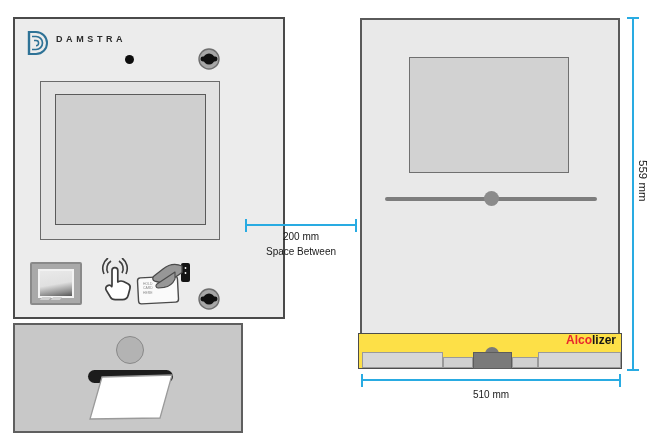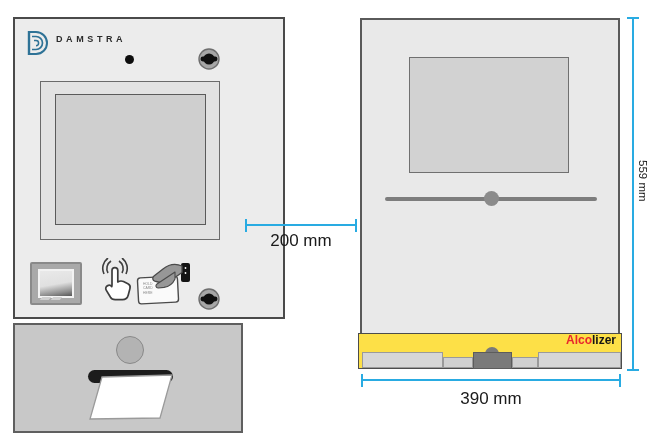--- a/index.html
+++ b/index.html
@@ -44,21 +44,21 @@
   .btm-block{background:#d6d6d6;border:1px solid #9a9a9a;}
   .bb-left{left:362px;top:352px;width:81px;height:16px;}
   .bb-sml{left:443px;top:357px;width:30px;height:11px;background:#d0d0d0;}
   .bb-center{left:473px;top:352px;width:39px;height:17px;background:#7a7a7a;border:1px solid #5c5c5c;}
   .bb-circle{left:485px;top:347px;width:14px;height:14px;border-radius:50%;background:#7a7a7a;}
   .bb-smr{left:512px;top:357px;width:26px;height:11px;background:#d0d0d0;}
   .bb-right{left:538px;top:352px;width:83px;height:16px;}
 
   
   .dimline{background:#29abe2;}
-  .dim-txt{font-size:17px;color:#1a1a1a;text-align:center;}
+  .dim-txt{font-size:10px;color:#1a1a1a;text-align:center;}
   .dim-between-line{left:246px;top:224px;width:110px;height:2px;}
   .tick-v{width:2px;height:13px;}
   .tick-h{width:12px;height:2px;}
   .tb-l{left:245px;top:219px;} .tb-r{left:355px;top:219px;}
   .lbl-200{left:240px;top:231px;width:122px;}
   .lbl-space{left:240px;top:246px;width:122px;}
   .dim-width-line{left:362px;top:379px;width:258px;height:2px;}
   .tw-l{left:361px;top:374px;} .tw-r{left:619px;top:374px;}
   .lbl-390{left:426px;top:389px;width:130px;}
   .dim-height-line{left:632px;top:18px;width:2px;height:352px;}
@@ -151,24 +151,25 @@
   <div class="abs btm-block bb-left"></div>
   <div class="abs bb-sml btm-block"></div>
   <div class="abs bb-center"></div>
   <div class="abs bb-smr btm-block"></div>
   <div class="abs btm-block bb-right"></div>
 
   <div class="abs dimline dim-between-line"></div>
   <div class="abs dimline tick-v tb-l"></div>
   <div class="abs dimline tick-v tb-r"></div>
   <div class="abs dim-txt lbl-200">200 mm</div>
+  <div class="abs dim-txt lbl-space">Space Between</div>
 
   <div class="abs dimline dim-width-line"></div>
   <div class="abs dimline tick-v tw-l"></div>
   <div class="abs dimline tick-v tw-r"></div>
-  <div class="abs dim-txt lbl-390">390 mm</div>
+  <div class="abs dim-txt lbl-390">510 mm</div>
 
   <div class="abs dimline dim-height-line"></div>
   <div class="abs dimline tick-h th-t"></div>
   <div class="abs dimline tick-h th-b"></div>
   <div class="abs lbl-559">559 mm</div>
 
 </div>
 
 </body></html>

